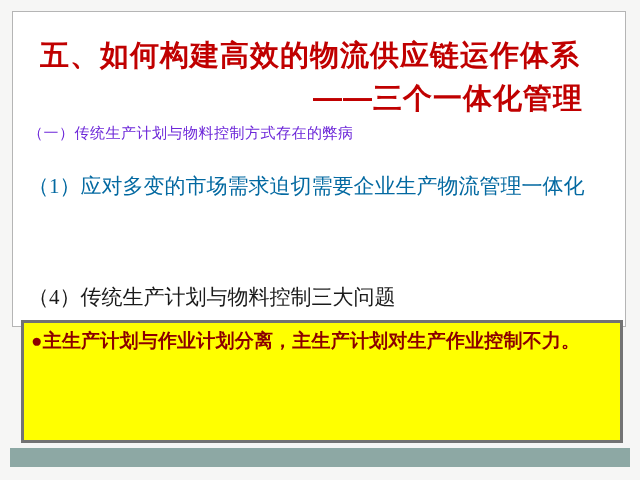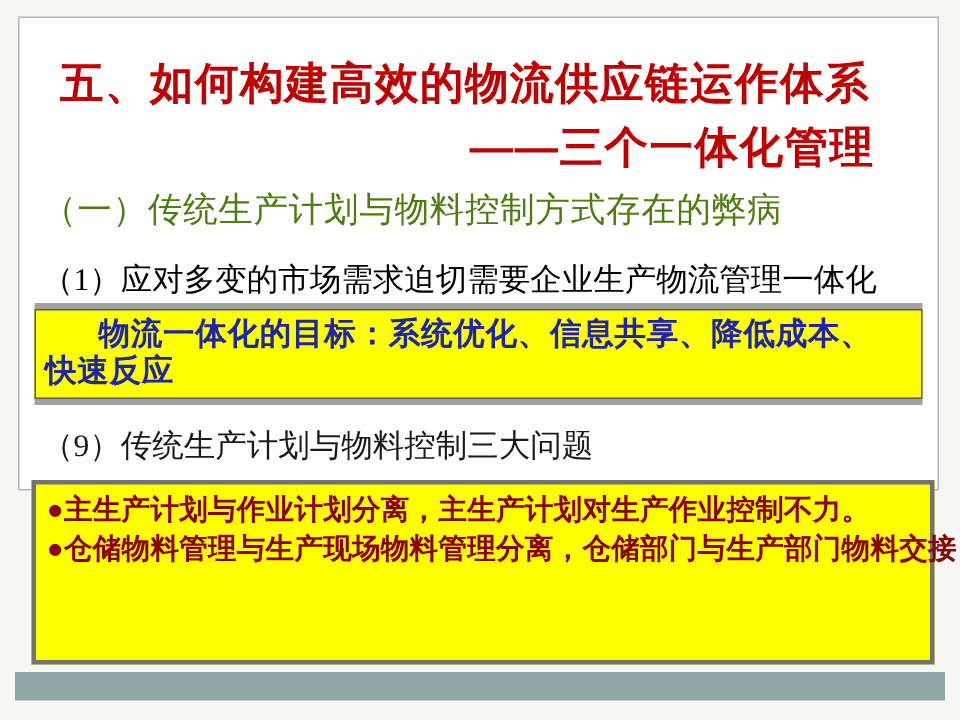--- a/index.html
+++ b/index.html
@@ -19,25 +19,25 @@
     letter-spacing:1px;white-space:nowrap;
   }
   .title-line2{
     position:absolute;right:42px;top:67px;
     font-family:"Liberation Sans","DejaVu Sans",sans-serif;
     font-size:29px;font-weight:bold;color:#c00000;
     letter-spacing:1px;white-space:nowrap;text-align:left;
   }
   .section-heading{
     position:absolute;left:15px;top:112px;
-    font-size:23px;color:#4d7c0f;white-space:nowrap;letter-spacing:0.5px;
+    font-size:15px;color:#6d28d9;white-space:nowrap;letter-spacing:0.5px;
   }
   .point1{
     position:absolute;left:15px;top:160px;
-    font-size:21px;color:#000000;white-space:nowrap;
+    font-size:21px;color:#0369a1;white-space:nowrap;
   }
   .goal-box{
     position:absolute;left:10px;top:194px;width:592px;
     background:#ffff00;border:1px solid #5a5a5a;
     box-shadow:0 -4px 0 #a2a2a2, 0 4px 0 #a2a2a2;
     box-sizing:border-box;padding:3px 6px 5px 6px;
   }
   .goal-line{
     font-size:21px;font-weight:bold;color:#1f25a5;
     line-height:25px;white-space:nowrap;letter-spacing:0.5px;
@@ -67,27 +67,22 @@
 <div class="slide">
 
   <div class="title-line1">五、如何构建高效的物流供应链运作体系</div>
 
   <div class="title-line2">——三个一体化管理</div>
 
   <div class="section-heading">（一）传统生产计划与物料控制方式存在的弊病</div>
 
   <div class="point1">（1）应对多变的市场需求迫切需要企业生产物流管理一体化</div>
 
-  <div class="goal-box">
-    <div class="goal-line indented">物流一体化的目标：系统优化、信息共享、降低成本、</div>
-    <div class="goal-line">快速反应</div>
-  </div>
 
-  <div class="point2">（9）传统生产计划与物料控制三大问题</div>
+  <div class="point2">（4）传统生产计划与物料控制三大问题</div>
 
   <div class="problem-box">
     <div class="problem-line">●主生产计划与作业计划分离，主生产计划对生产作业控制不力。</div>
-    <div class="problem-line">●仓储物料管理与生产现场物料管理分离，仓储部门与生产部门物料交接</div>
   </div>
 
 </div>
 
 <div class="bottom-band"></div>
 
 </body></html>

